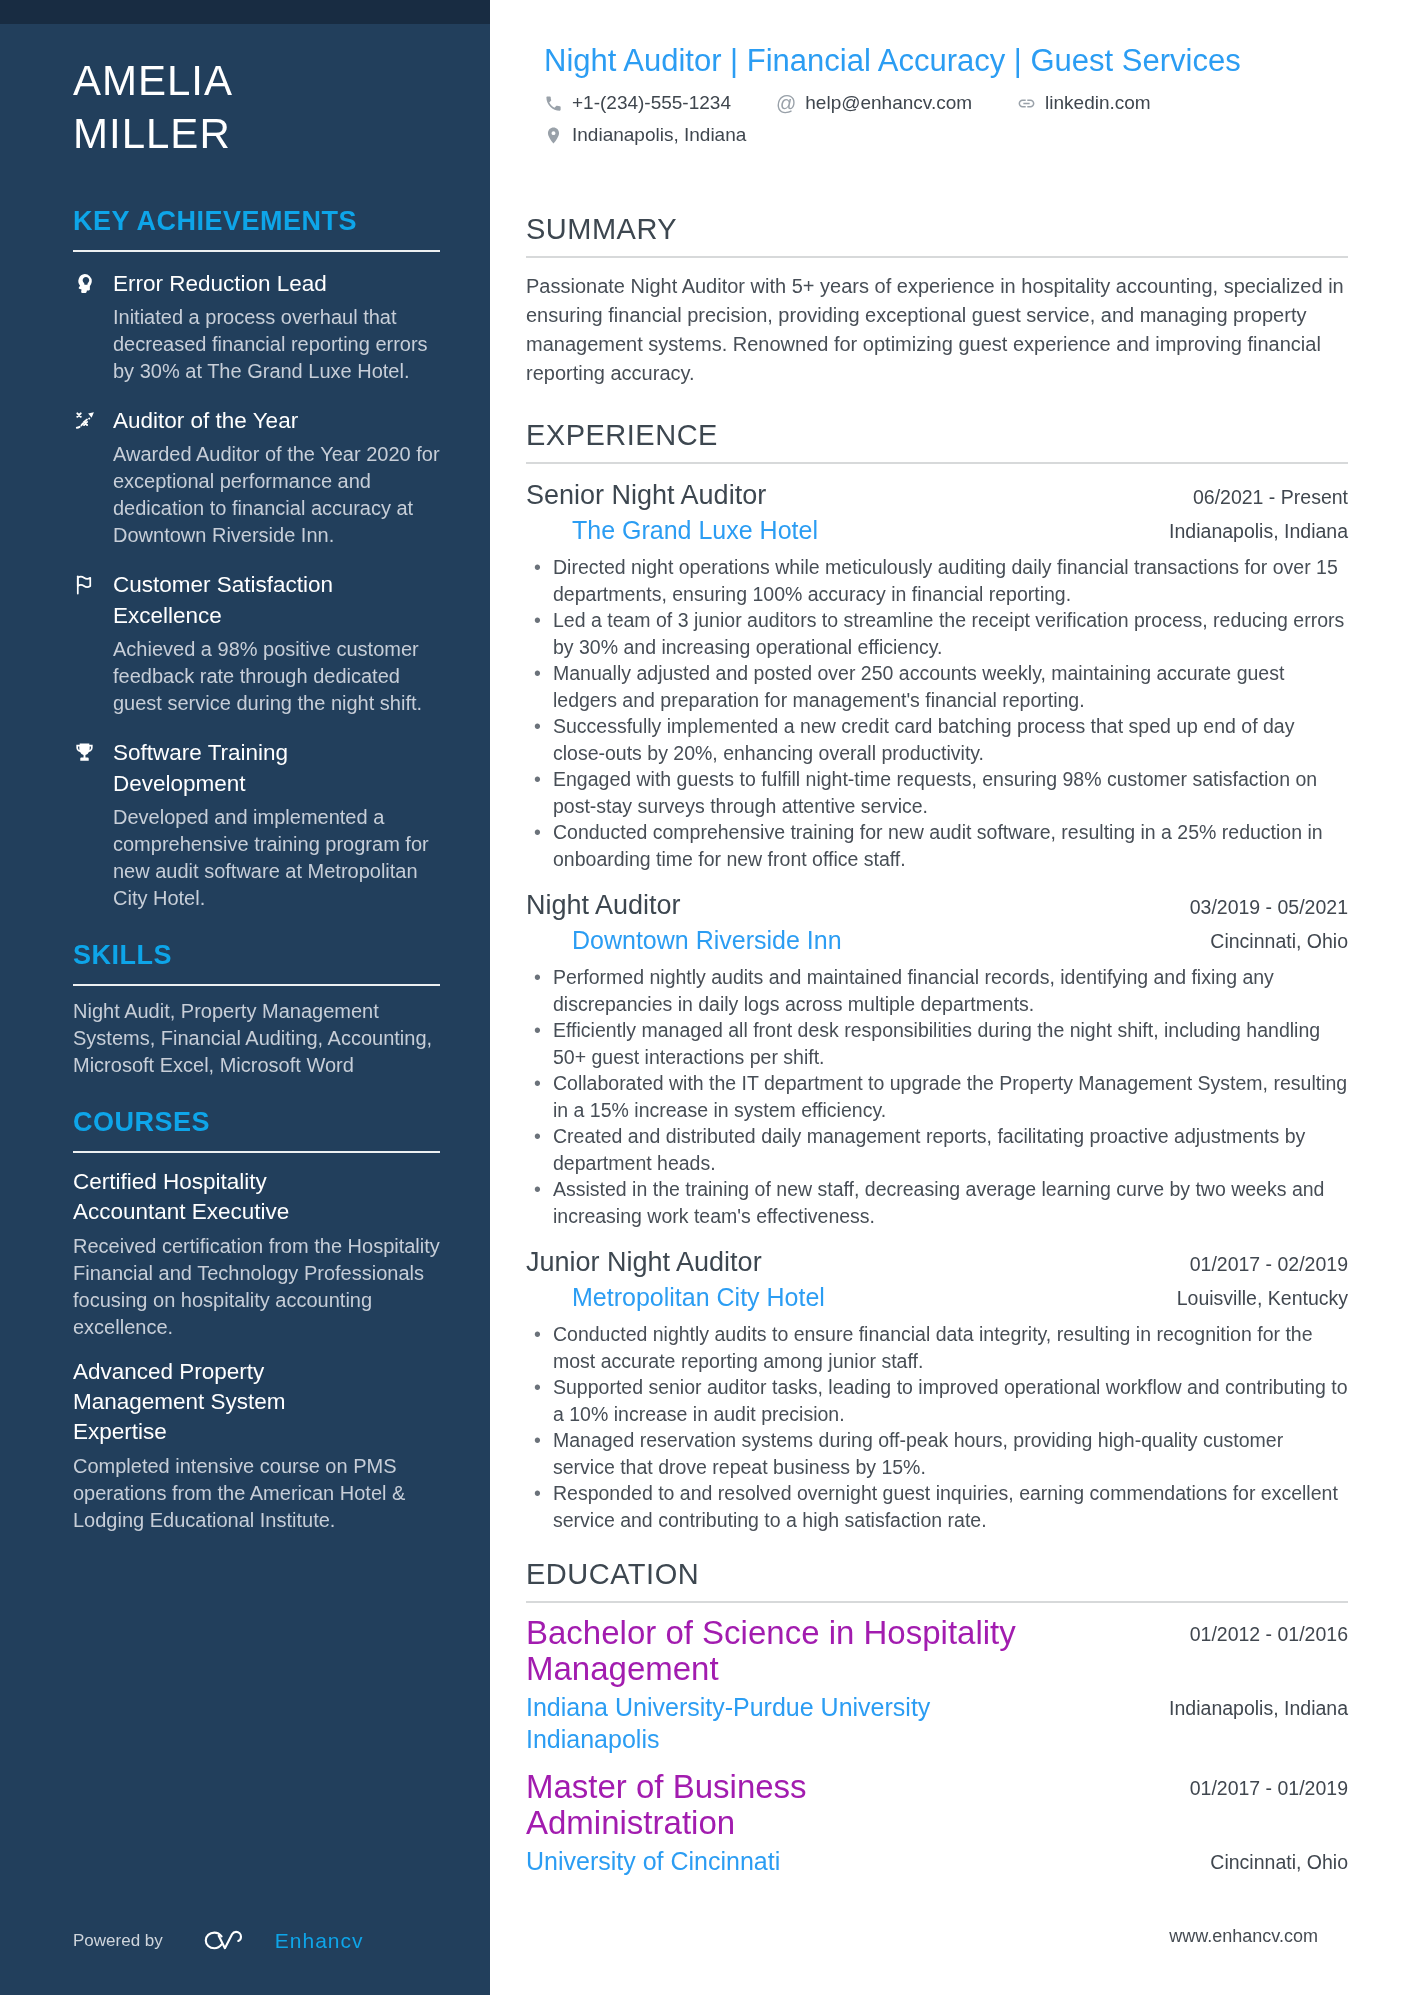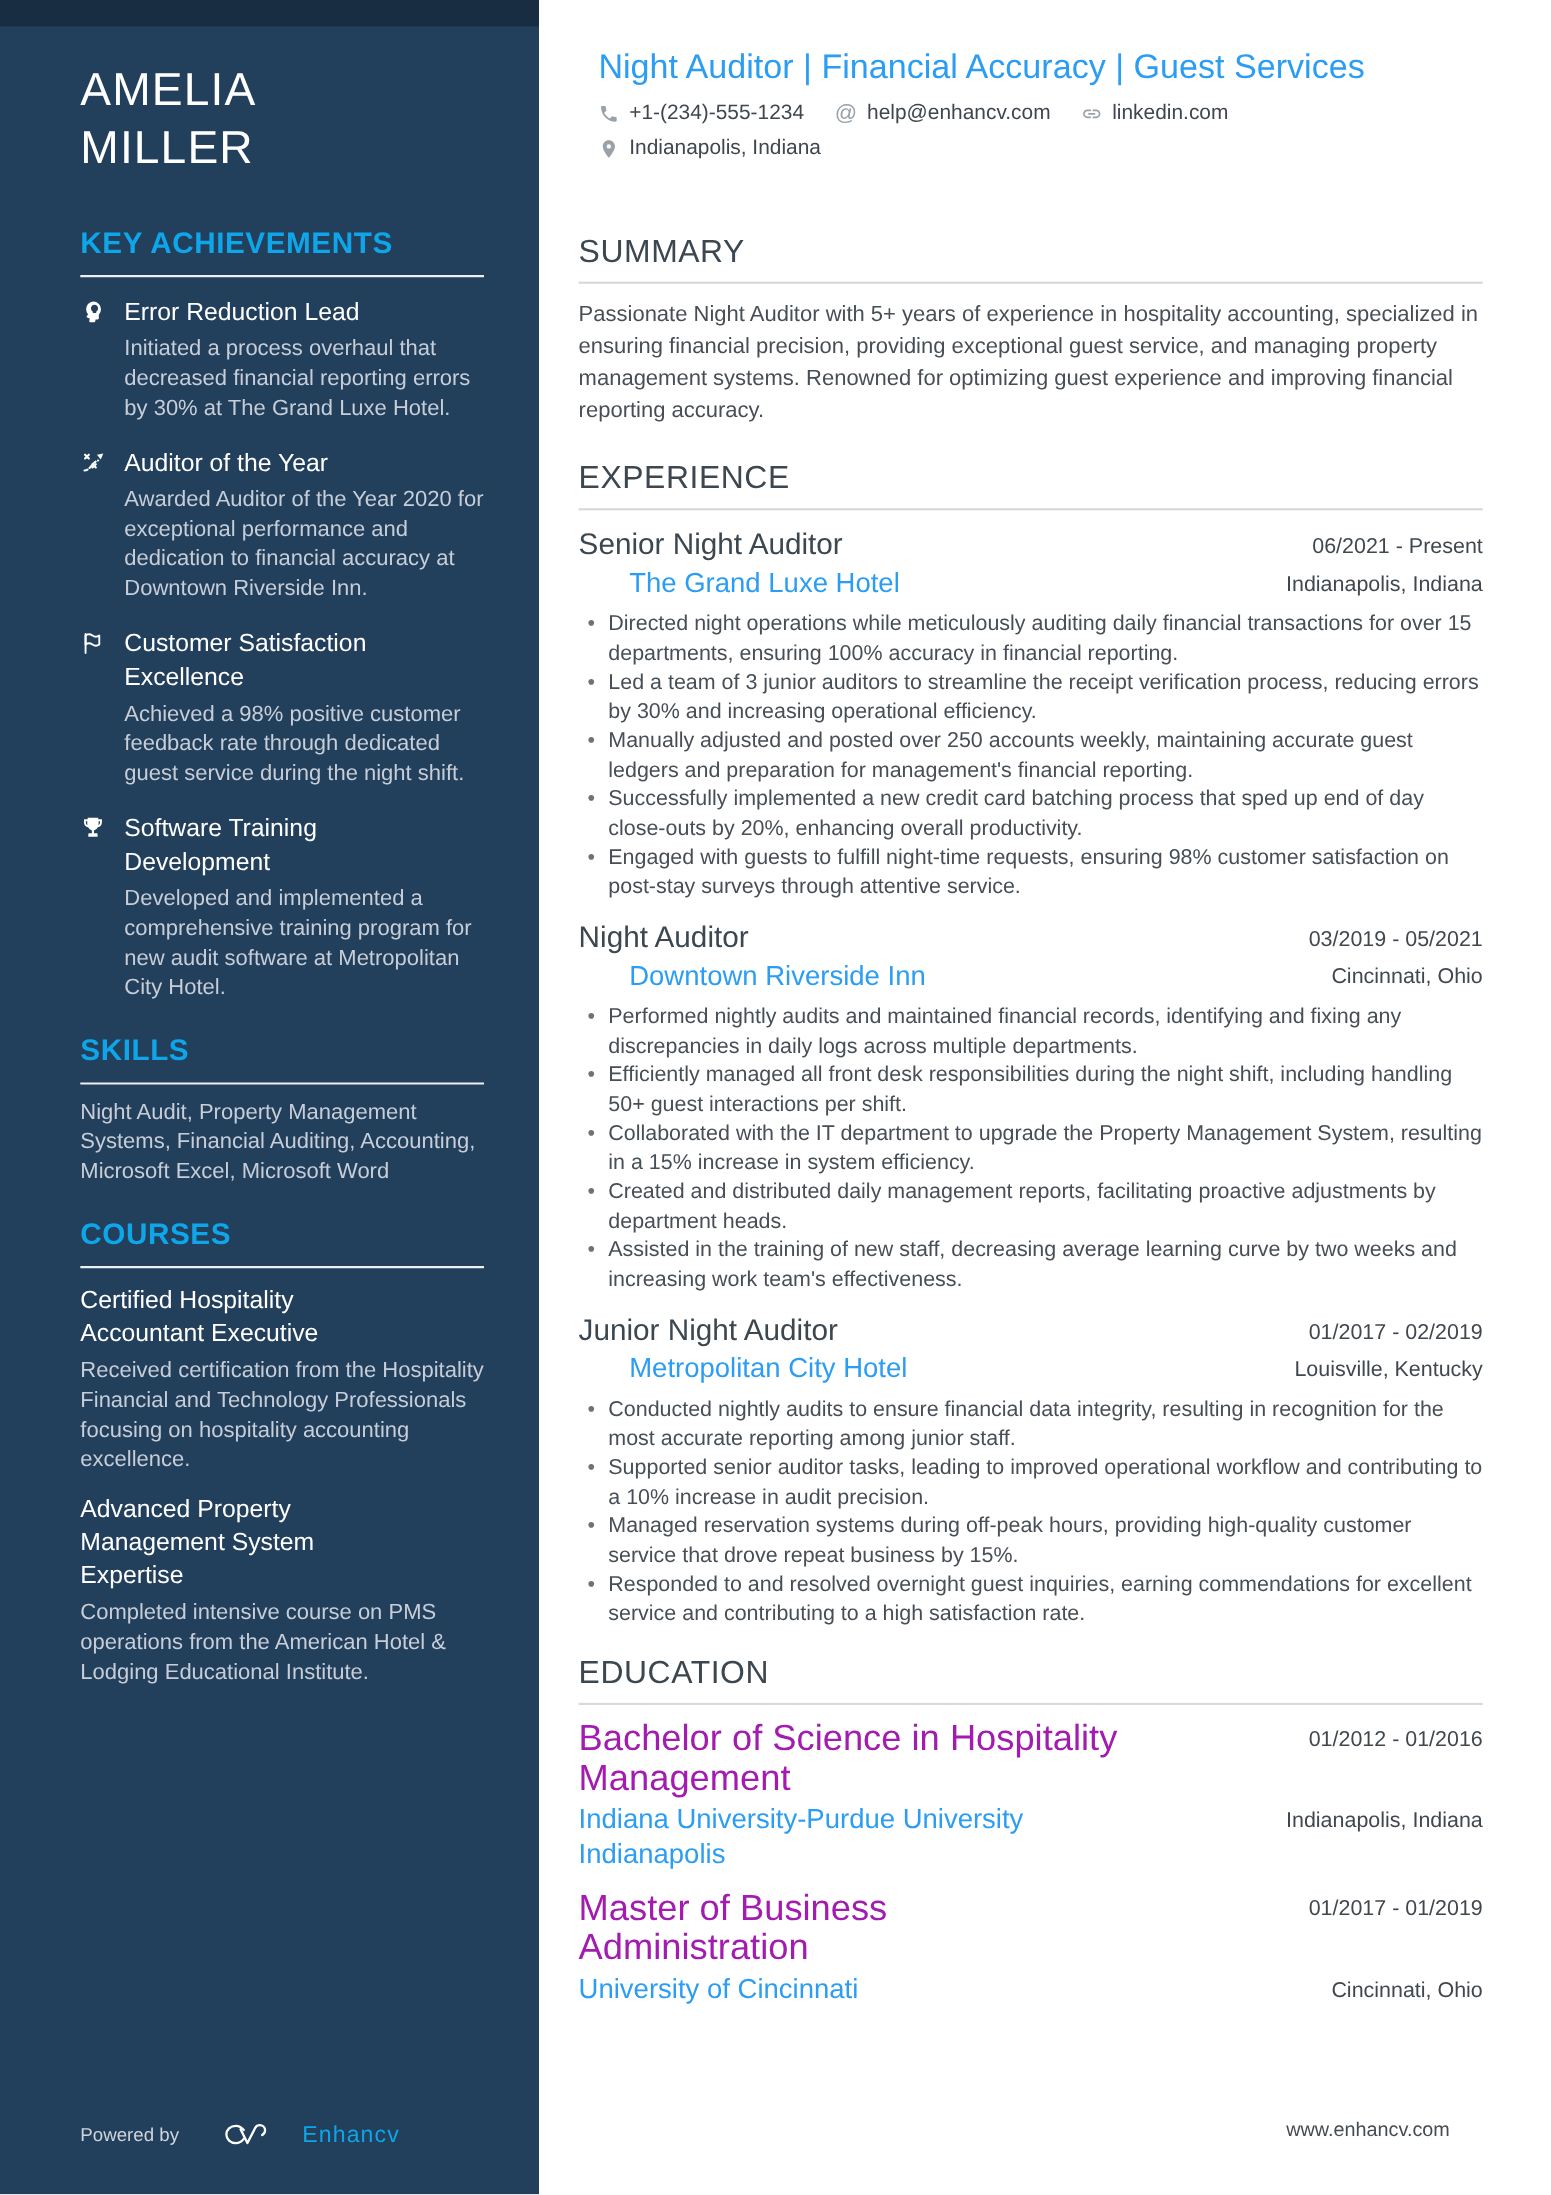--- a/index.html
+++ b/index.html
@@ -28,21 +28,21 @@
   .course-desc { margin-top:6px; color:#c7ced8; font-size:20px; line-height:27px; }
   .side-footer { position:absolute; left:73px; bottom:42px; display:flex; align-items:center; gap:30px; }
   .powered-by { color:#cfd5dc; font-size:17px; }
   .brand-logo { width:44px; height:24px; margin-left:8px; }
   .brand-name { color:#0ea5e9; font-size:21px; font-weight:300; letter-spacing:1px; }
 
   
   .main { position:relative; flex:1 1 auto; padding:42px 62px 0 36px; }
   .header-block { margin-left:18px; }
   .resume-title { color:#2b9df3; font-size:31px; line-height:38px; font-weight:500; margin-bottom:10px; }
-  .contact-row { display:flex; align-items:flex-end; gap:28px; margin-top:6px; }
+  .contact-row { display:flex; align-items:flex-end; gap:45px; margin-top:6px; }
   .contact-item { display:flex; align-items:center; gap:9px; color:#3f464e; font-size:19px; line-height:26px; }
   .c-icon { width:19px; height:19px; flex:0 0 19px; }
   .at-glyph { color:#99a1a9; font-size:20px; line-height:19px; }
 
   .section-heading { color:#3d4750; font-size:29px; line-height:34px; font-weight:500; letter-spacing:.5px; }
   .main-divider { border:none; border-top:2px solid #d7d9da; margin-top:10px; }
   .summary-section { margin-top:64px; }
   .summary-text { margin-top:14px; color:#474e56; font-size:20px; line-height:29px; max-width:824px; }
   .experience-section { margin-top:30px; }
   .job { margin-top:16px; }
@@ -210,20 +210,21 @@
         <div class="row-split company-row">
           <div class="company">The Grand Luxe Hotel</div>
           <div class="job-location">Indianapolis, Indiana</div>
         </div>
         <ul class="bullets">
           <li>Directed night operations while meticulously auditing daily financial transactions for over 15 departments, ensuring 100% accuracy in financial reporting.</li>
           <li>Led a team of 3 junior auditors to streamline the receipt verification process, reducing errors by 30% and increasing operational efficiency.</li>
           <li>Manually adjusted and posted over 250 accounts weekly, maintaining accurate guest ledgers and preparation for management's financial reporting.</li>
           <li>Successfully implemented a new credit card batching process that sped up end of day close-outs by 20%, enhancing overall productivity.</li>
           <li>Engaged with guests to fulfill night-time requests, ensuring 98% customer satisfaction on post-stay surveys through attentive service.</li>
+          <li>Conducted comprehensive training for new audit software, resulting in a 25% reduction in onboarding time for new front office staff.</li>
         </ul>
       </div>
 
       <div class="job">
         <div class="row-split">
           <div class="job-title">Night Auditor</div>
           <div class="job-dates">03/2019 - 05/2021</div>
         </div>
         <div class="row-split company-row">
           <div class="company">Downtown Riverside Inn</div>

